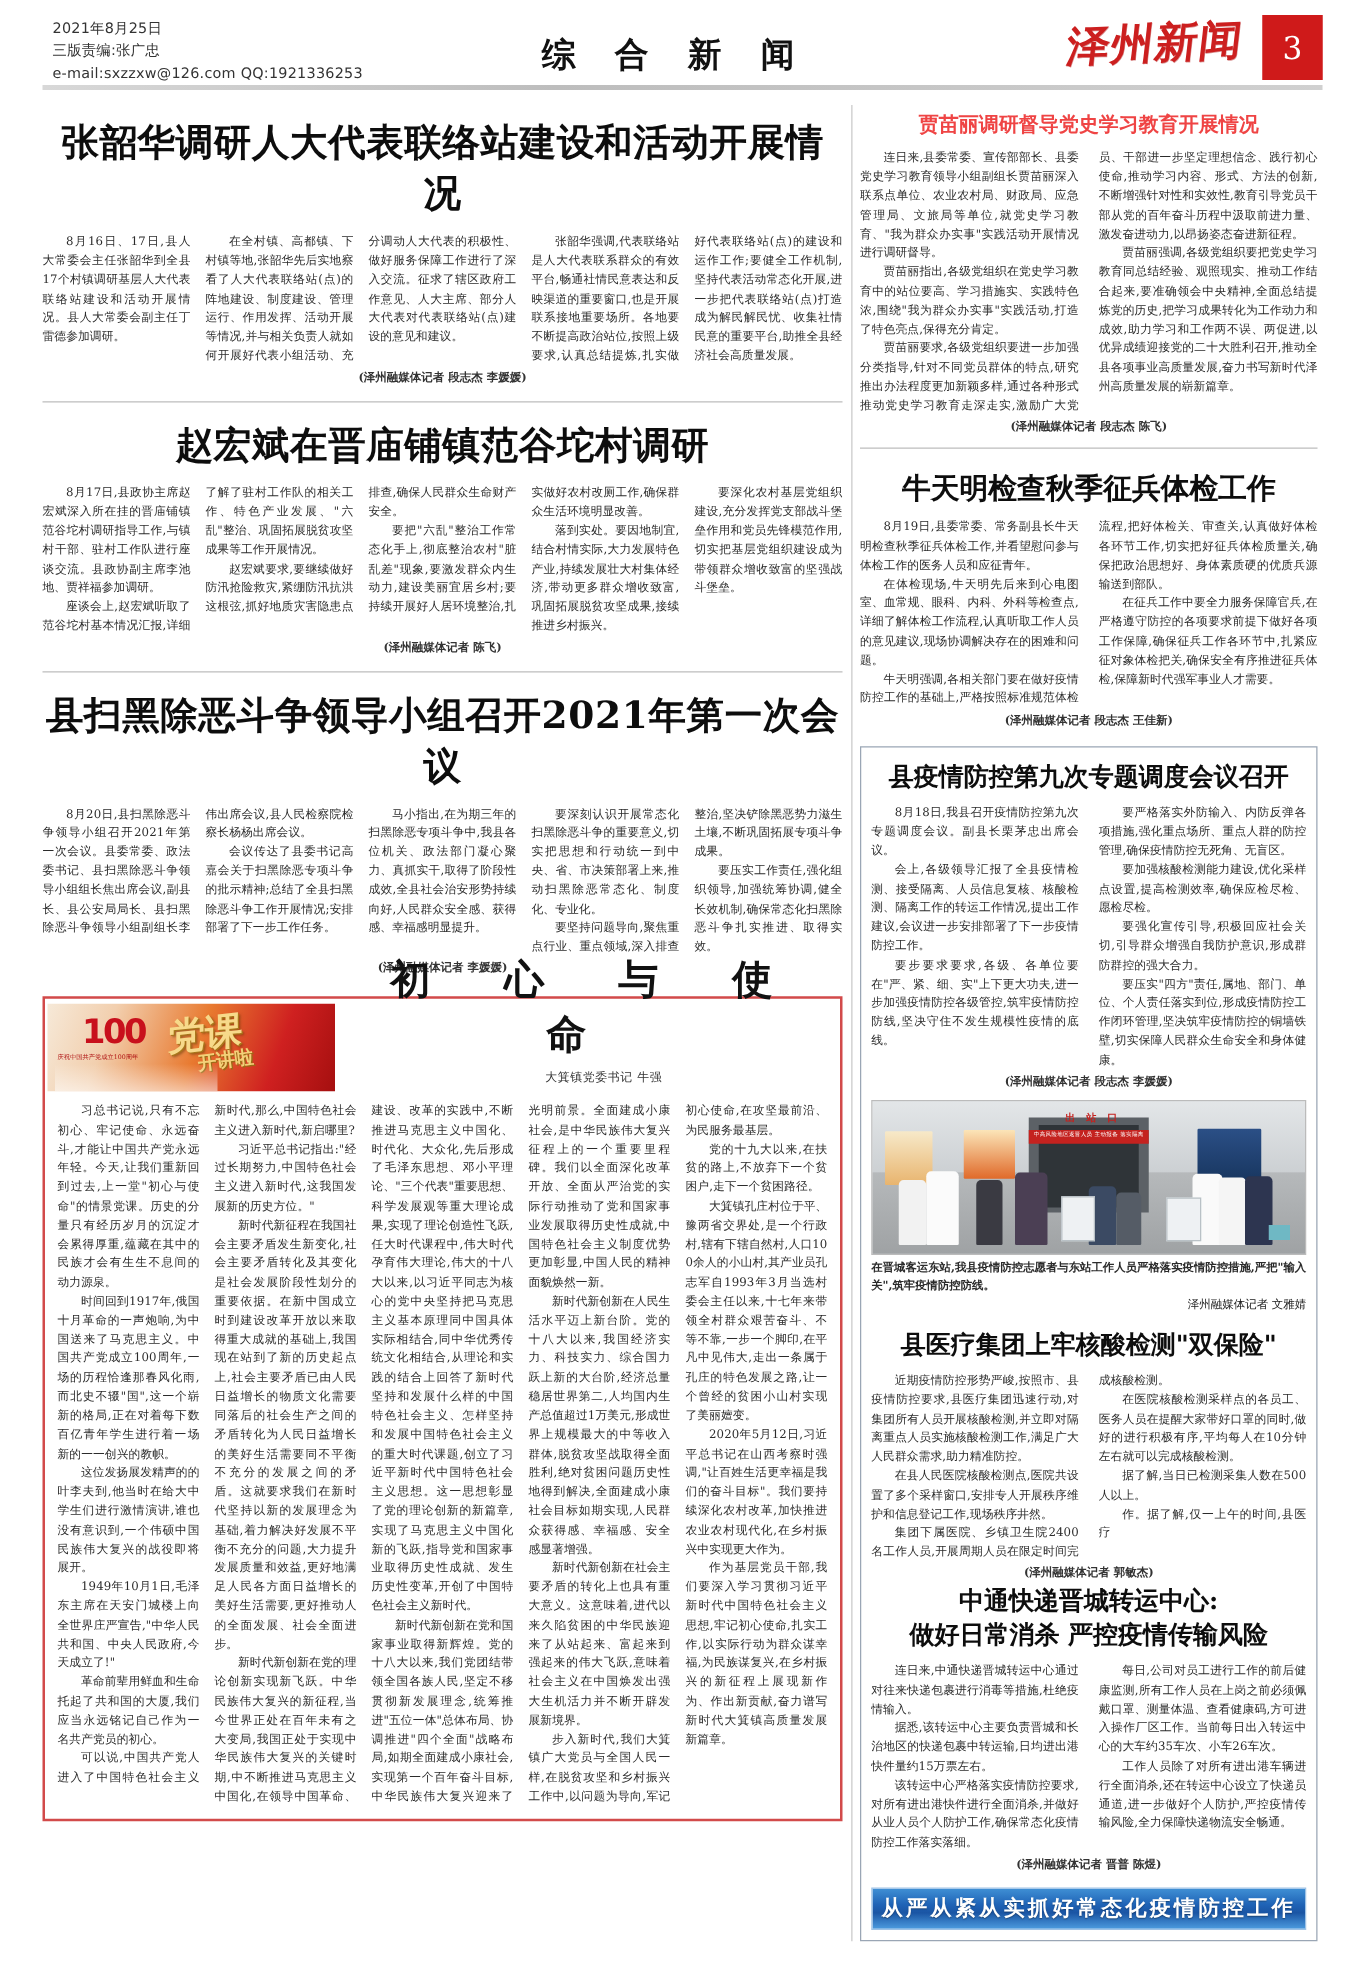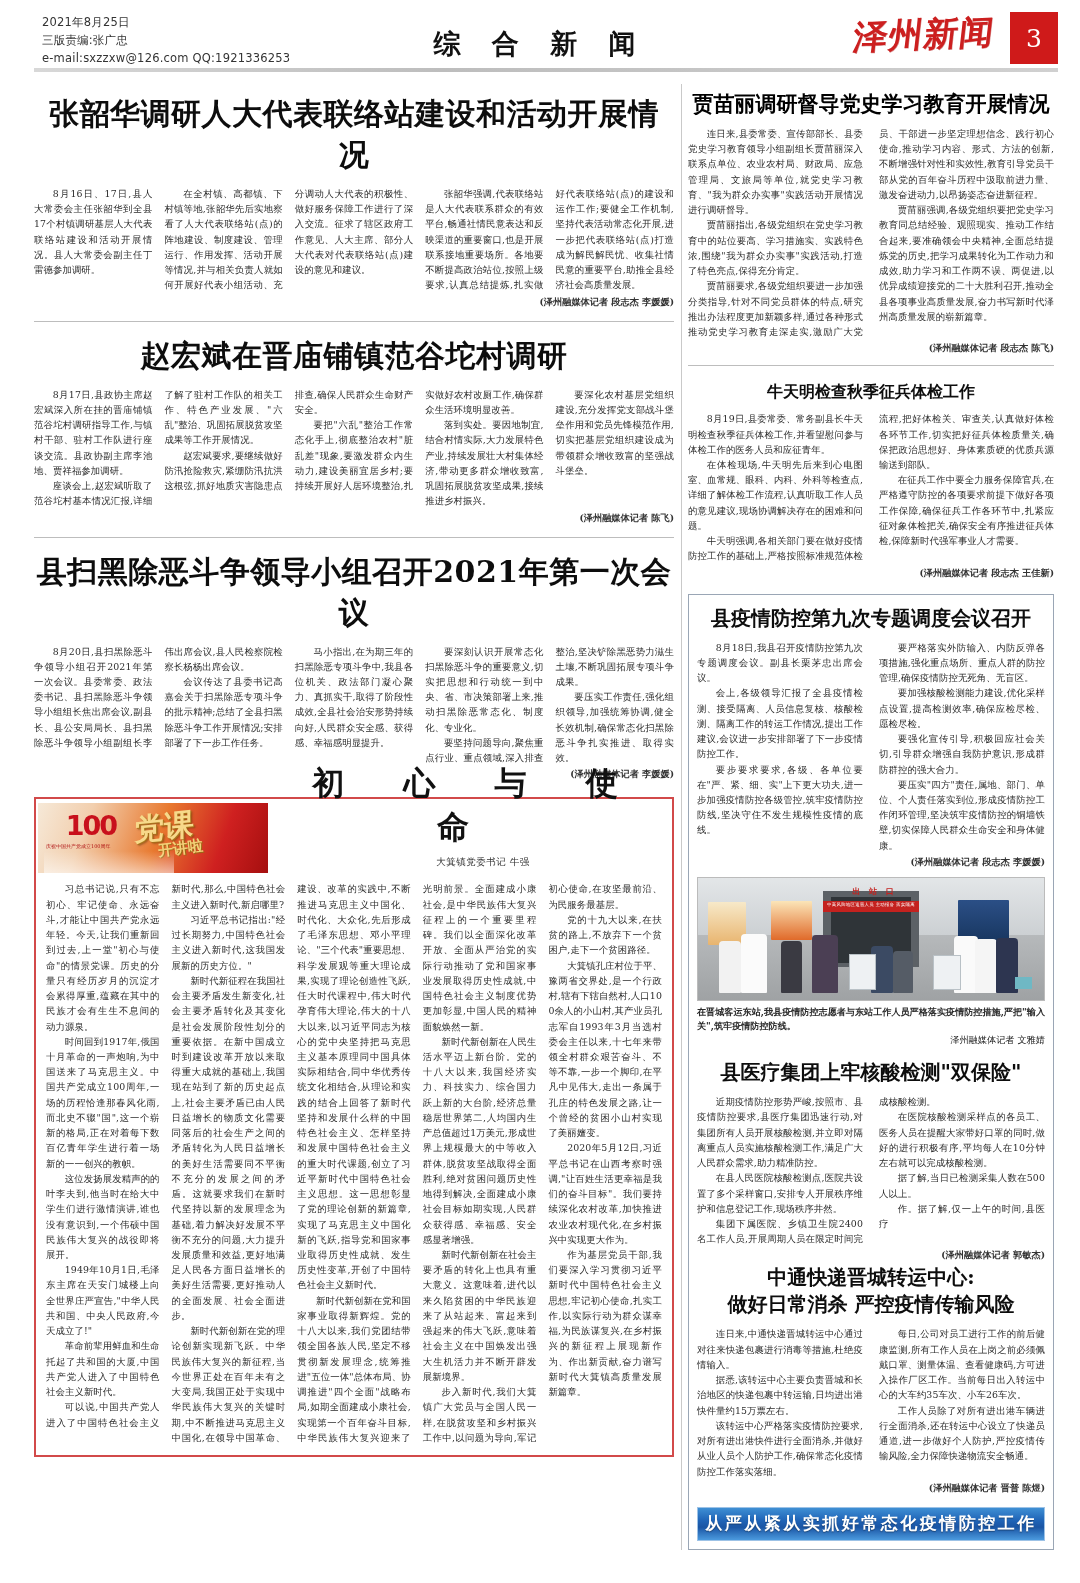--- a/index.html
+++ b/index.html
@@ -47,32 +47,32 @@
   .col-div { width:14px; position:relative; }
   .col-div:after { content:""; position:absolute; left:7px; top:4px; bottom:0; width:1px; background:#c9c9c9; }
   .col-right { width:366px; }
 
   
   h1.hl-main {
     margin:14px 0 10px; text-align:center;
     font-size:30px; font-weight:bold; letter-spacing:.5px;
     font-family:"DejaVu Serif", serif; color:#0d0d0d;
   }
-  h1.hl-sub-r { margin:10px 0 8px; text-align:center; font-size:21px; font-weight:bold; color:#000000; }
-  h2.hl-r { margin:16px 0 8px; text-align:center; font-size:16px; font-weight:bold; color:#0d0d0d; }
+  h1.hl-sub-r { margin:10px 0 8px; text-align:center; font-size:16px; font-weight:bold; color:#ef4444; }
+  h2.hl-r { margin:16px 0 8px; text-align:center; font-size:23px; font-weight:bold; color:#0d0d0d; }
   h2.hl-r2 { margin:14px 0 8px; text-align:center; font-size:20px; font-weight:bold; line-height:1.35; color:#0d0d0d; }
   .cols5 { column-count:5; column-gap:12px; }
   .cols2-r { column-count:2; column-gap:16px; }
   .bodytext {
     font-size:9.4px; line-height:1.62; text-align:justify;
     color:#2b2b2b; font-family:"DejaVu Serif", serif;
     letter-spacing:.1px; word-break:break-all;
   }
   .bodytext p { margin:0; text-indent:2em; }
-  .byline { font-size:9.2px; text-align:right; margin-top:3px; color:#333; font-weight:bold; }
+  .byline { font-size:9.2px; text-align:center; margin-top:3px; color:#333; font-weight:bold; }
 
   .block { margin-bottom:6px; }
   .hr-sep { border:0; border-top:1px solid #bdbdbd; margin:12px 0 2px; }
   .hr-sep-r { border:0; border-top:1px solid #bdbdbd; margin:10px 0 2px; }
 
   
   .feature {
     margin:16px 0 0 0; border:2px solid #d24a4a; padding:0 10px 10px;
     position:relative; background:#fff;
   }
@@ -235,21 +235,21 @@
           <div class="feature-title">
             <div class="ft-main">初 心 与 使 命</div>
             <div class="ft-by">大箕镇党委书记 牛强</div>
           </div>
         </div>
         <div class="feature-body bodytext cols5">
           <p>习总书记说,只有不忘初心、牢记使命、永远奋斗,才能让中国共产党永远年轻。今天,让我们重新回到过去,上一堂"初心与使命"的情景党课。历史的分量只有经历岁月的沉淀才会累得厚重,蕴藏在其中的民族才会有生生不息间的动力源泉。</p>
           <p>时间回到1917年,俄国十月革命的一声炮响,为中国送来了马克思主义。中国共产党成立100周年,一场的历程恰逢那春风化雨,而北史不辍"国",这一个崭新的格局,正在对着每下数百亿青年学生进行着一场新的一一创兴的教帜。</p>
           <p>这位发扬展发精声的的叶李夫到,他当时在给大中学生们进行激情演讲,谁也没有意识到,一个伟硕中国民族伟大复兴的战役即将展开。</p>
           <p>1949年10月1日,毛泽东主席在天安门城楼上向全世界庄严宣告,"中华人民共和国、中央人民政府,今天成立了!"</p>
-          <p>革命前辈用鲜血和生命托起了共和国的大厦,中国共产党人进入了中国特色社会主义新时代。</p>
+          <p>革命前辈用鲜血和生命托起了共和国的大厦,我们应当永远铭记自己作为一名共产党员的初心。</p>
           <p>可以说,中国共产党人进入了中国特色社会主义新时代,那么,中国特色社会主义进入新时代,新启哪里?</p>
           <p>习近平总书记指出:"经过长期努力,中国特色社会主义进入新时代,这我国发展新的历史方位。"</p>
           <p>新时代新征程在我国社会主要矛盾发生新变化,社会主要矛盾转化及其变化是社会发展阶段性划分的重要依据。在新中国成立时到建设改革开放以来取得重大成就的基础上,我国现在站到了新的历史起点上,社会主要矛盾已由人民日益增长的物质文化需要同落后的社会生产之间的矛盾转化为人民日益增长的美好生活需要同不平衡不充分的发展之间的矛盾。这就要求我们在新时代坚持以新的发展理念为基础,着力解决好发展不平衡不充分的问题,大力提升发展质量和效益,更好地满足人民各方面日益增长的美好生活需要,更好推动人的全面发展、社会全面进步。</p>
           <p>新时代新创新在党的理论创新实现新飞跃。中华民族伟大复兴的新征程,当今世界正处在百年未有之大变局,我国正处于实现中华民族伟大复兴的关键时期,中不断推进马克思主义中国化,在领导中国革命、建设、改革的实践中,不断推进马克思主义中国化、时代化、大众化,先后形成了毛泽东思想、邓小平理论、"三个代表"重要思想、科学发展观等重大理论成果,实现了理论创造性飞跃,任大时代课程中,伟大时代孕育伟大理论,伟大的十八大以来,以习近平同志为核心的党中央坚持把马克思主义基本原理同中国具体实际相结合,同中华优秀传统文化相结合,从理论和实践的结合上回答了新时代坚持和发展什么样的中国特色社会主义、怎样坚持和发展中国特色社会主义的重大时代课题,创立了习近平新时代中国特色社会主义思想。这一思想彰显了党的理论创新的新篇章,实现了马克思主义中国化新的飞跃,指导党和国家事业取得历史性成就、发生历史性变革,开创了中国特色社会主义新时代。</p>
           <p>新时代新创新在党和国家事业取得新辉煌。党的十八大以来,我们党团结带领全国各族人民,坚定不移贯彻新发展理念,统筹推进"五位一体"总体布局、协调推进"四个全面"战略布局,如期全面建成小康社会,实现第一个百年奋斗目标,中华民族伟大复兴迎来了光明前景。全面建成小康社会,是中华民族伟大复兴征程上的一个重要里程碑。我们以全面深化改革开放、全面从严治党的实际行动推动了党和国家事业发展取得历史性成就,中国特色社会主义制度优势更加彰显,中国人民的精神面貌焕然一新。</p>
           <p>新时代新创新在人民生活水平迈上新台阶。党的十八大以来,我国经济实力、科技实力、综合国力跃上新的大台阶,经济总量稳居世界第二,人均国内生产总值超过1万美元,形成世界上规模最大的中等收入群体,脱贫攻坚战取得全面胜利,绝对贫困问题历史性地得到解决,全面建成小康社会目标如期实现,人民群众获得感、幸福感、安全感显著增强。</p>
           <p>新时代新创新在社会主要矛盾的转化上也具有重大意义。这意味着,进代以来久陷贫困的中华民族迎来了从站起来、富起来到强起来的伟大飞跃,意味着社会主义在中国焕发出强大生机活力并不断开辟发展新境界。</p>
           <p>步入新时代,我们大箕镇广大党员与全国人民一样,在脱贫攻坚和乡村振兴工作中,以问题为导向,军记初心使命,在攻坚最前沿、为民服务最基层。</p>
           <p>党的十九大以来,在扶贫的路上,不放弃下一个贫困户,走下一个贫困路径。</p>
           <p>大箕镇孔庄村位于平、豫两省交界处,是一个行政村,辖有下辖自然村,人口100余人的小山村,其产业员孔志军自1993年3月当选村委会主任以来,十七年来带领全村群众艰苦奋斗、不等不靠,一步一个脚印,在平凡中见伟大,走出一条属于孔庄的特色发展之路,让一个曾经的贫困小山村实现了美丽嬗变。</p>

